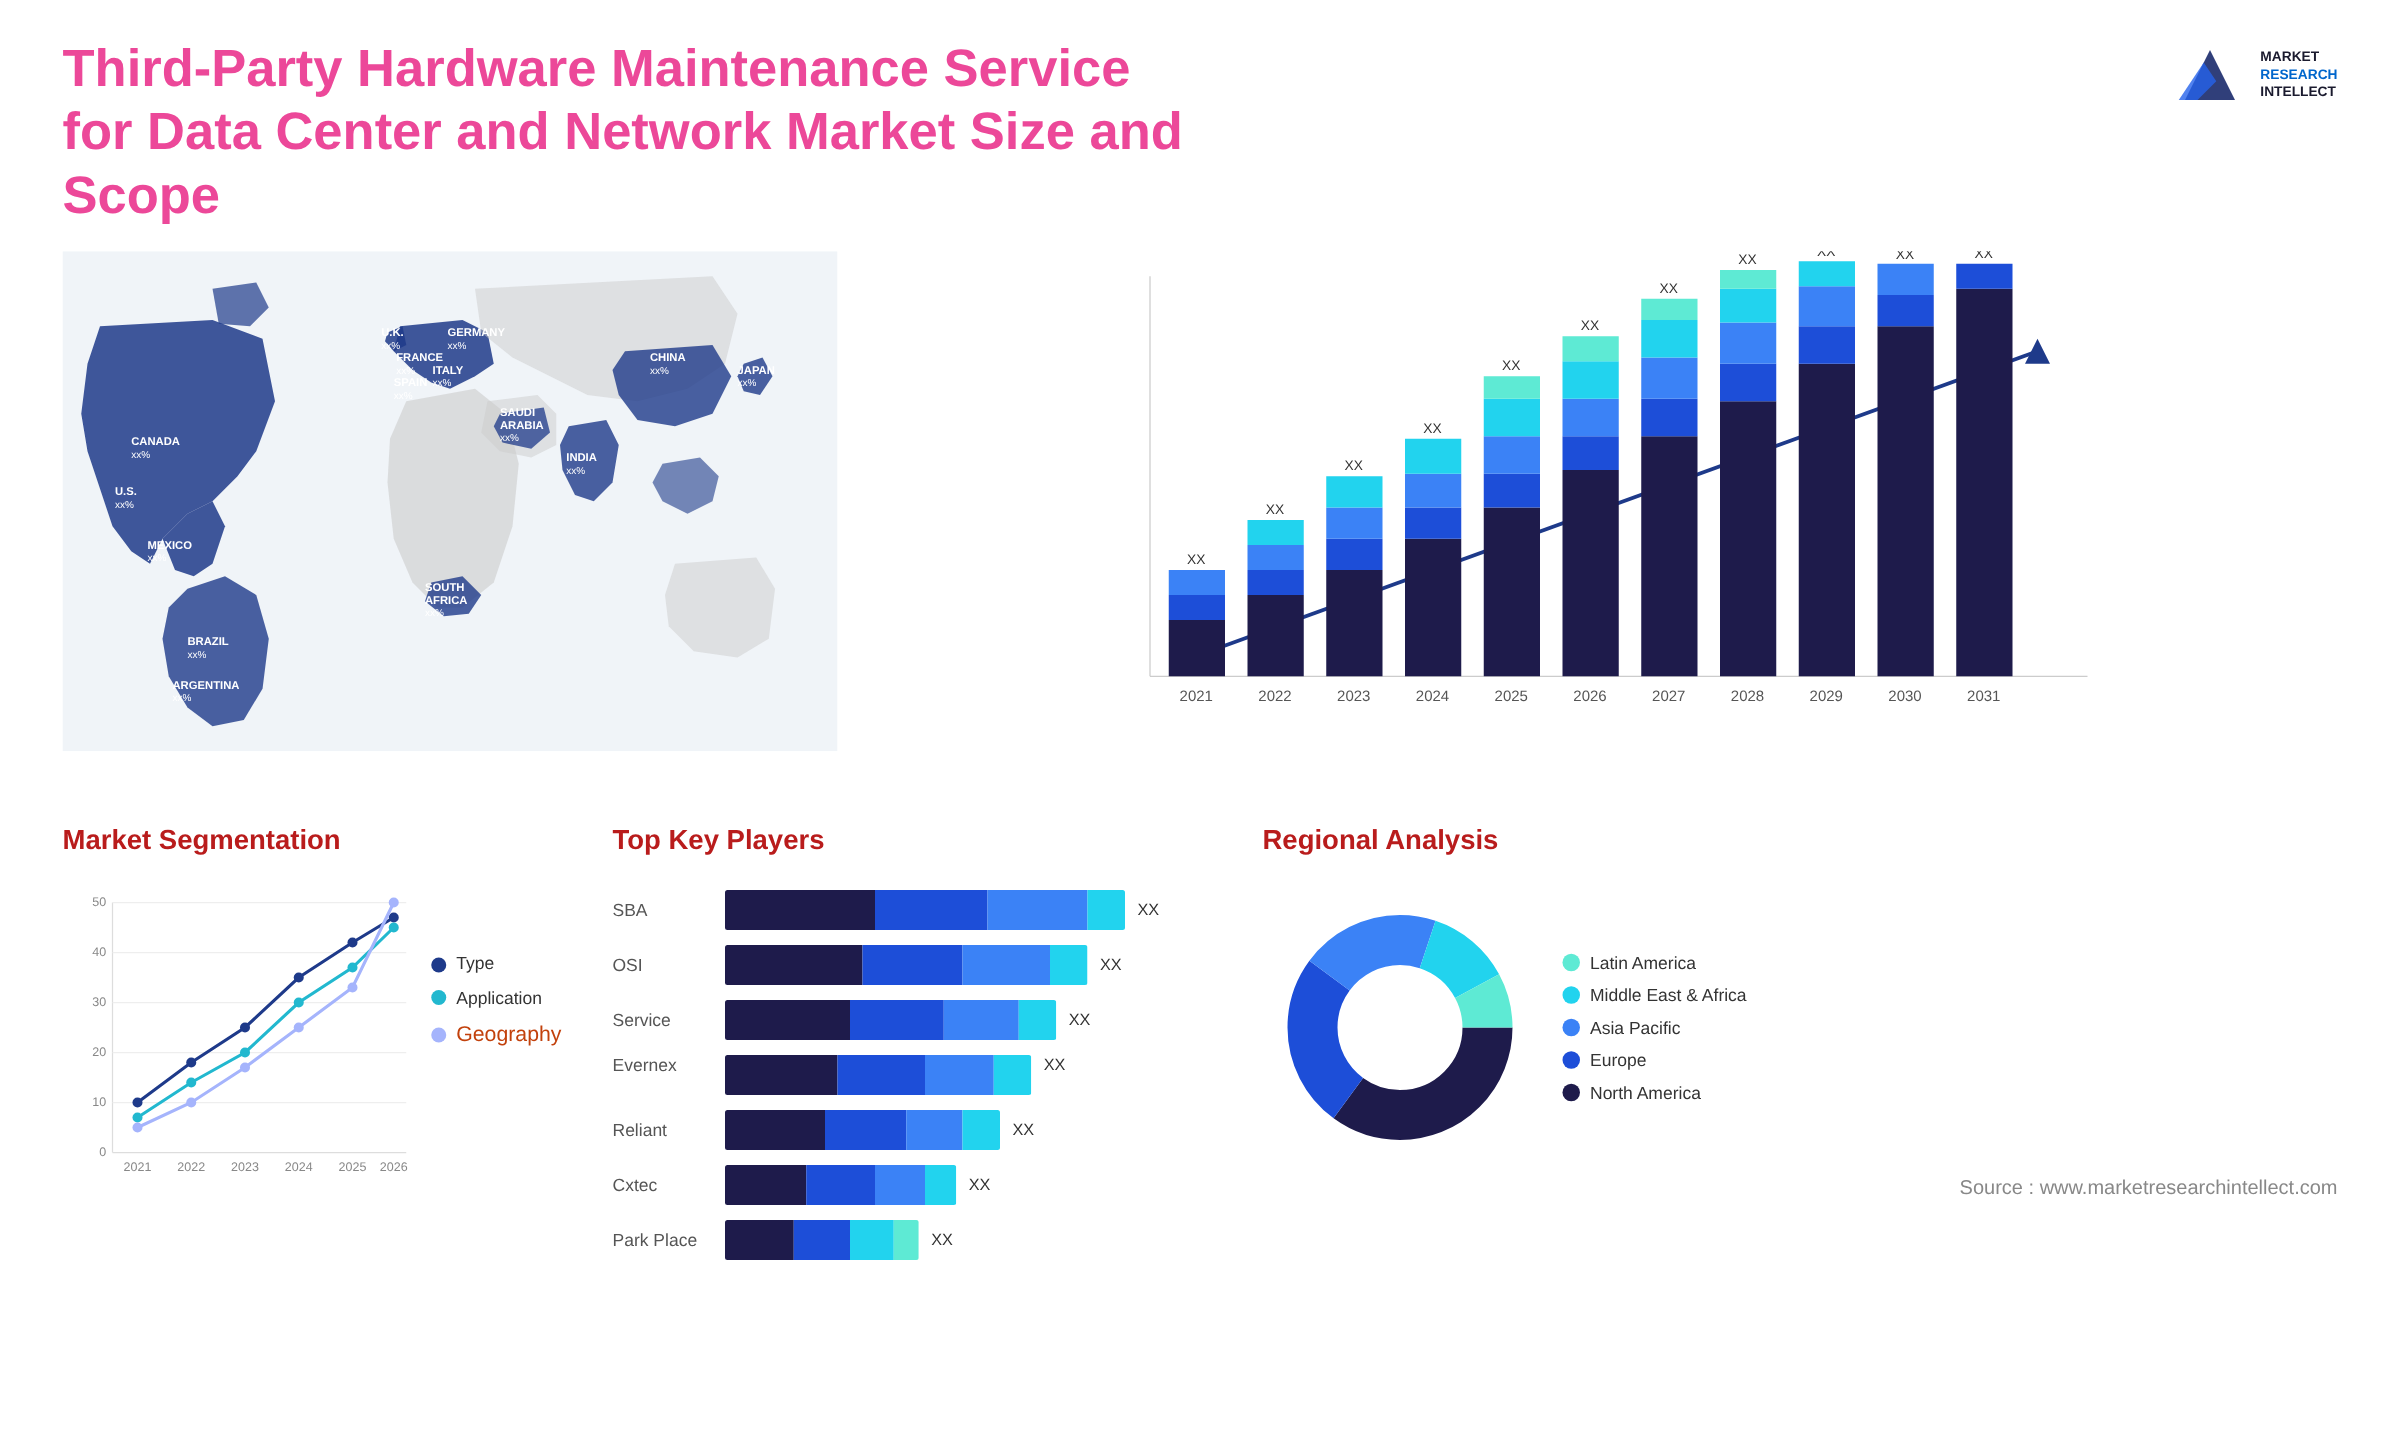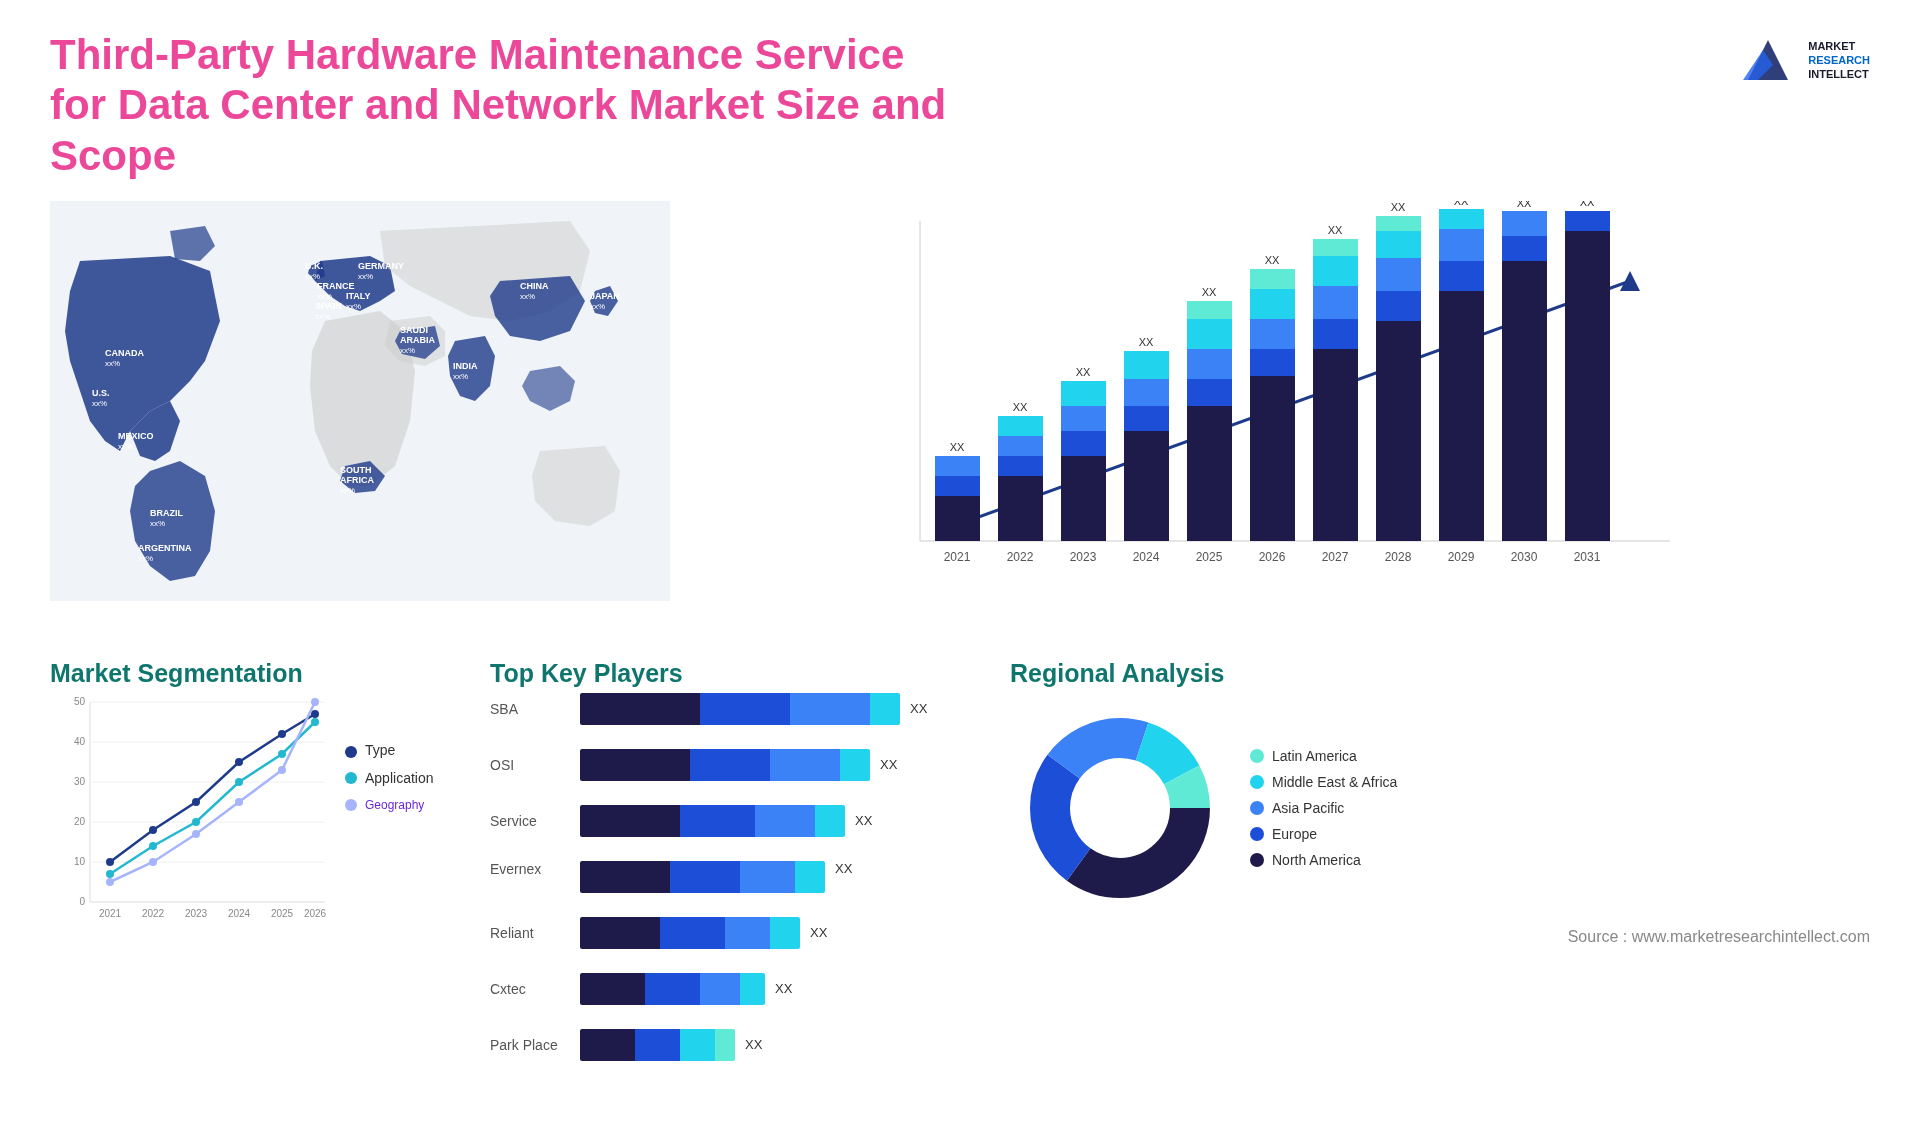--- a/index.html
+++ b/index.html
@@ -79,24 +79,24 @@
     .key-players-section {
       width: 480px;
       flex-shrink: 0;
     }
     .regional-section {
       flex: 1;
     }
 
     
     .section-title {
-      font-size: 25px;
+      font-size: 22px;
       font-weight: 700;
-      color: #0f766e;
-      margin-bottom: 4px;
+      color: #b91c1c;
+      margin-bottom: 27px;
     }
 
     
     .regional-chart {
       display: flex;
       align-items: center;
       gap: 20px;
       margin-top: 10px;
     }
     .legend {
@@ -374,29 +374,29 @@
           <div style="display:flex;align-items:flex-end;gap:8px;">
             <div style="width:12px;height:12px;border-radius:50%;background:#1e3a8a;flex-shrink:0;"></div>
             <span style="font-size:14px;color:#333;">Type</span>
           </div>
           <div style="display:flex;align-items:center;gap:8px;">
             <div style="width:12px;height:12px;border-radius:50%;background:#22b8cf;flex-shrink:0;"></div>
             <span style="font-size:14px;color:#333;">Application</span>
           </div>
           <div style="display:flex;align-items:center;gap:8px;">
             <div style="width:12px;height:12px;border-radius:50%;background:#a5b4fc;flex-shrink:0;"></div>
-            <span style="font-size:12px;color:#6d28d9;">Geography</span>
+            <span style="font-size:17px;color:#c2410c;">Geography</span>
           </div>
         </div>
       </div>
     </div>
 
     <div class="key-players-section" style="width:500px; flex-shrink:0;">
       <div class="section-title">Top Key Players</div>
-      <div style="display:flex; flex-direction:column; gap:24px; margin-top:5px;">
+      <div style="display:flex; flex-direction:column; gap:12px; margin-top:5px;">
 
         <div style="display:flex;align-items:center;gap:10px;">
           <span style="width:80px;font-size:14px;color:#555;">SBA</span>
           <div style="display:flex;height:32px;border-radius:2px;overflow:hidden;width:320px;">
             <div style="width:120px;background:#1e1b4b;"></div>
             <div style="width:90px;background:#1d4ed8;"></div>
             <div style="width:80px;background:#3b82f6;"></div>
             <div style="width:30px;background:#22d3ee;"></div>
           </div>
           <span style="font-size:13px;color:#333;">XX</span>

